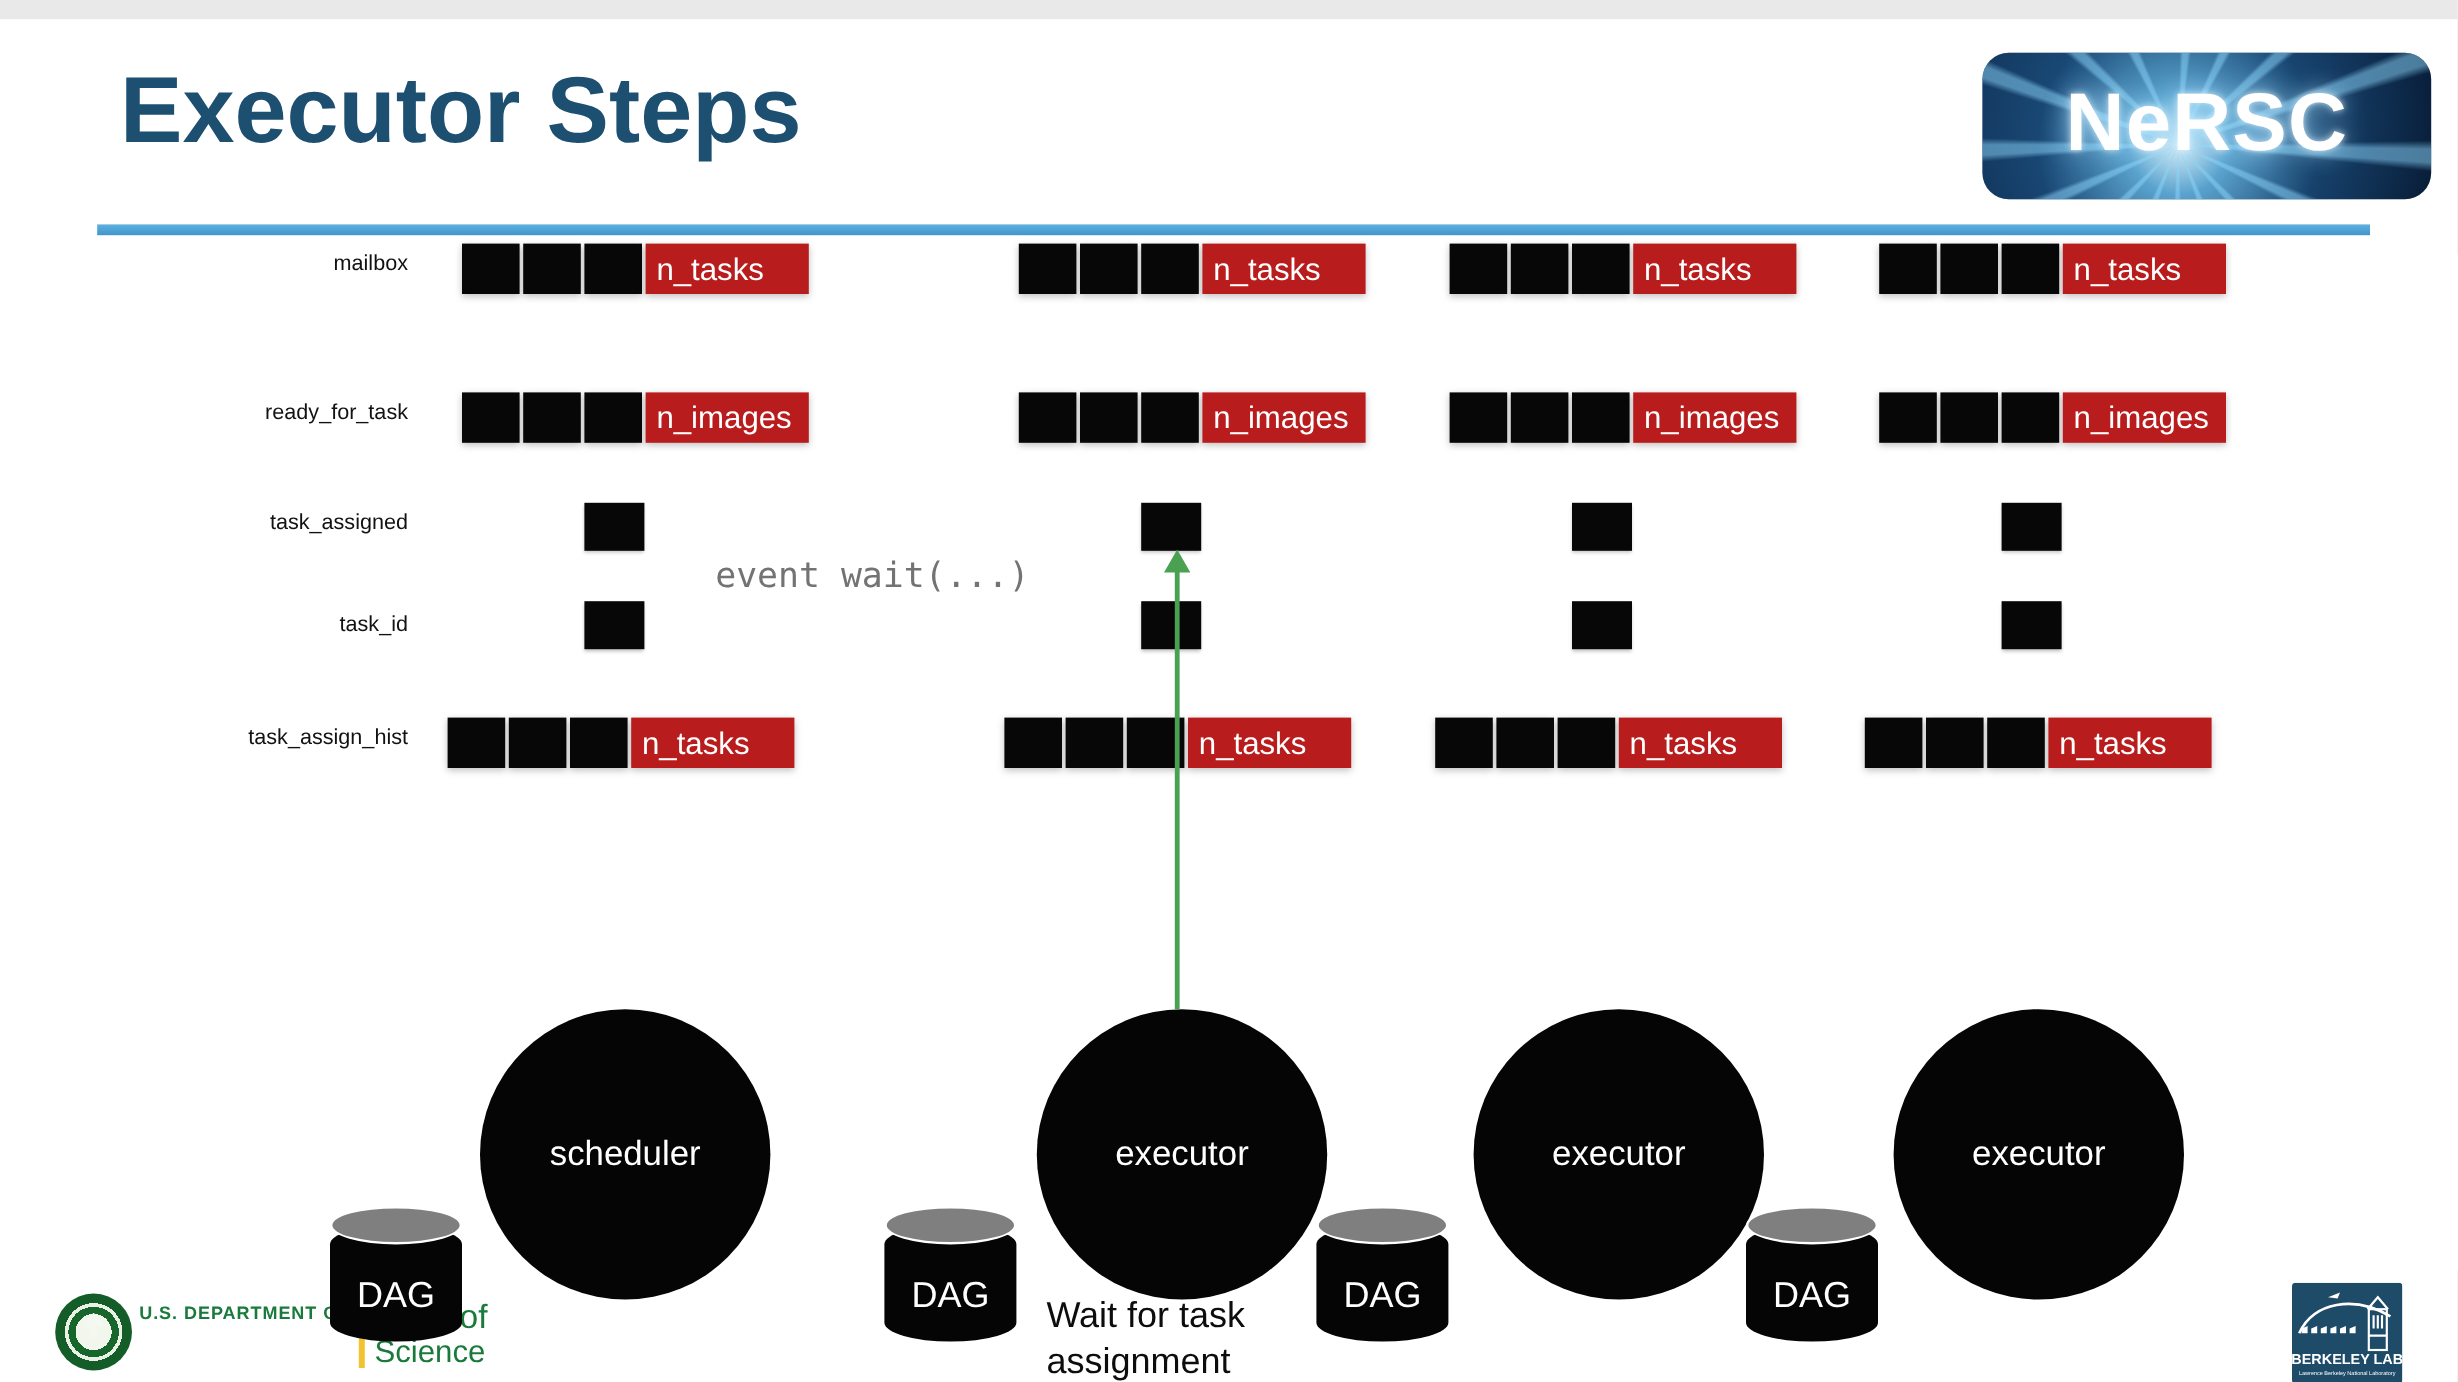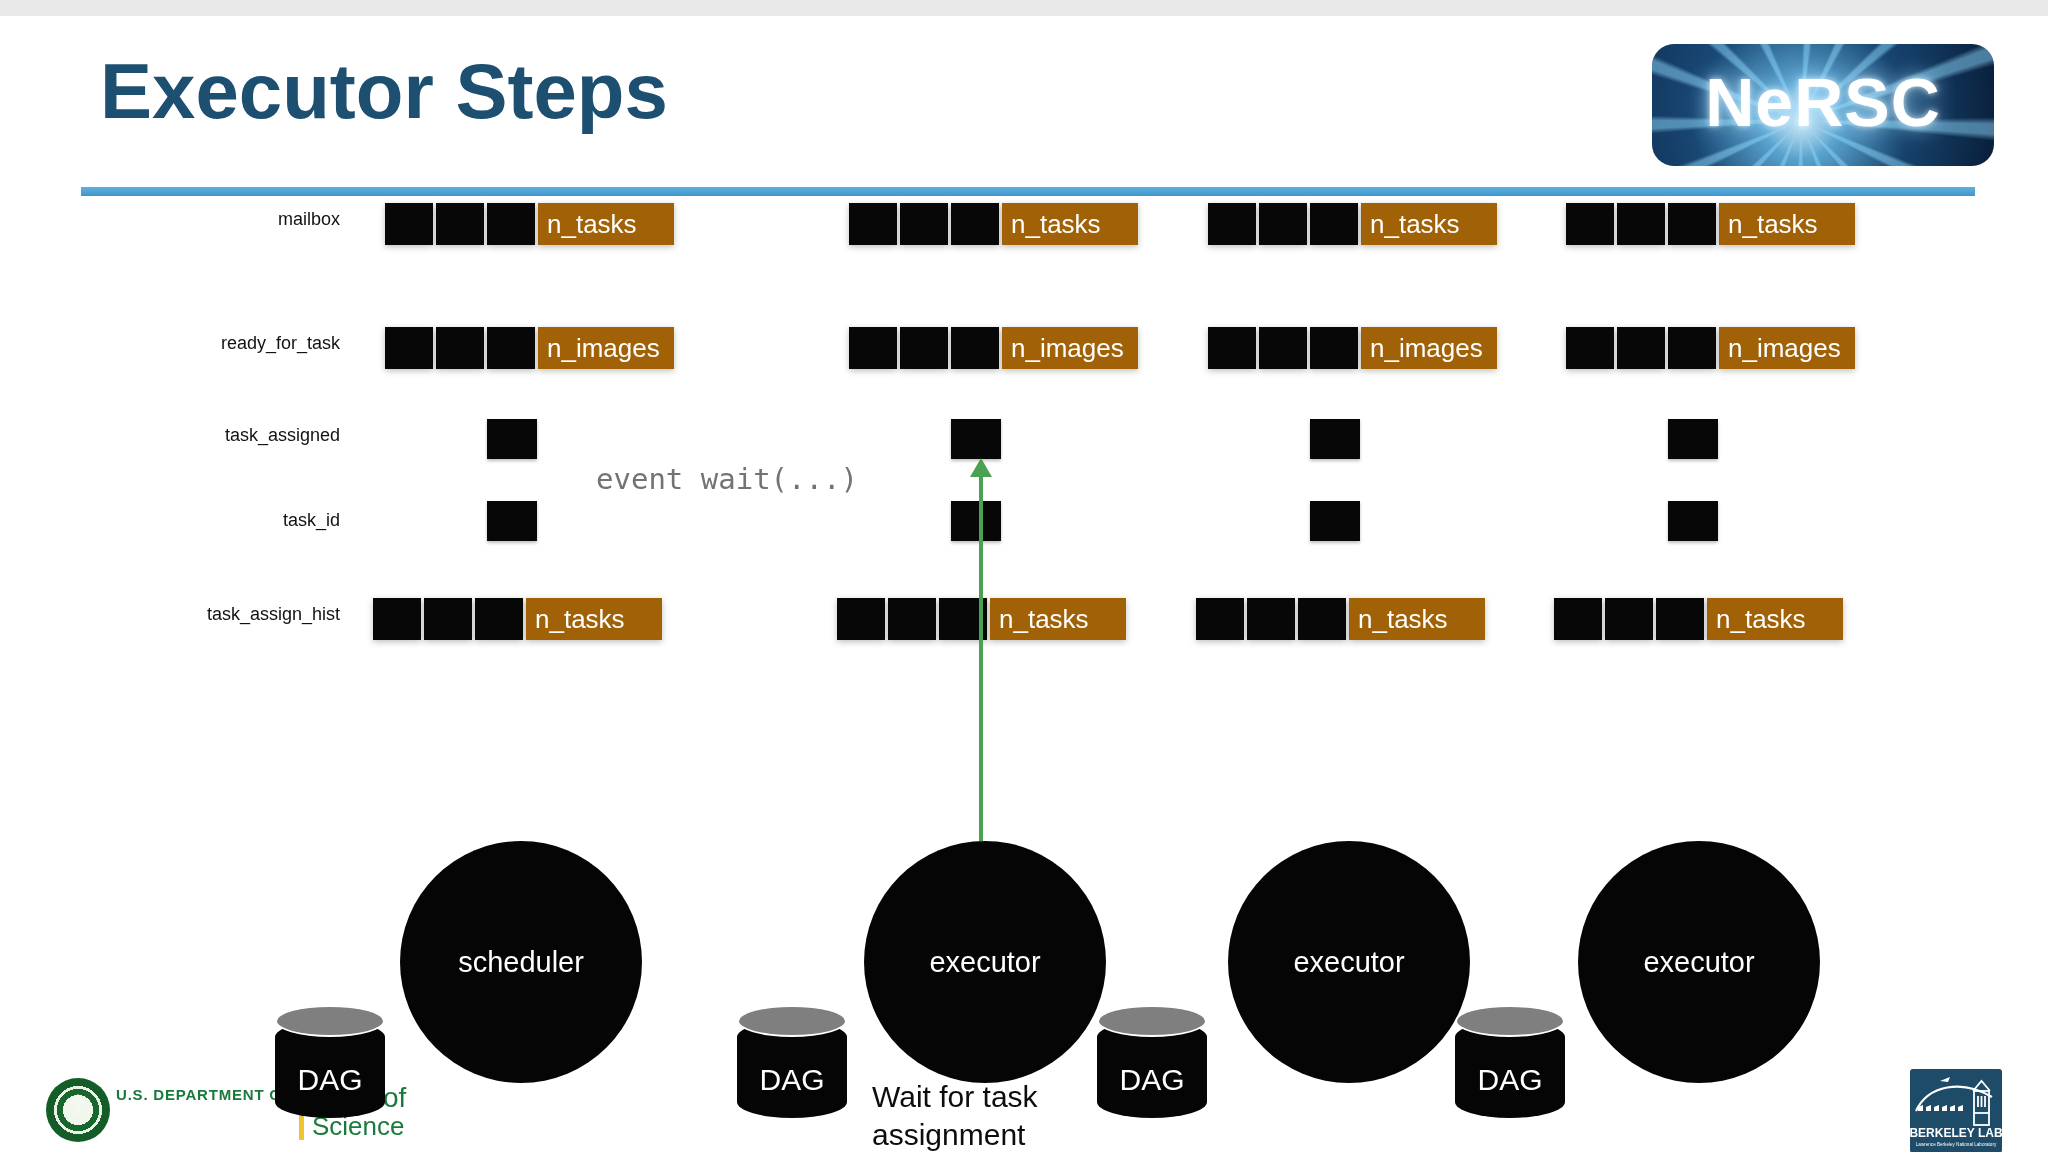--- a/index.html
+++ b/index.html
@@ -5,39 +5,39 @@
   html,body{margin:0;padding:0;background:#e9e9e9;}
   .slide{position:relative;width:2048px;height:1152px;background:#ffffff;overflow:hidden;
          font-family:"Liberation Sans",sans-serif;margin-top:16px;}
 
   
   .title{position:absolute;left:100px;top:30px;font-size:78px;font-weight:bold;
          color:#1d4f71;letter-spacing:0;}
   .divider{position:absolute;left:81px;top:171px;width:1894px;height:9px;
            background:linear-gradient(#5fb0de,#3f96cc);}
   .nersc{position:absolute;left:1652px;top:28px;width:342px;height:122px;border-radius:22px;
-         background:linear-gradient(135deg,#0e2c4e 0%,#0a2240 55%,#071a33 100%);overflow:hidden;}
+         background:linear-gradient(135deg,#0e2c4e 0%,#0a2240 55%,#071a33 100%);overflow:hidden;padding-left:32px;}
   .nersc .rays{position:absolute;inset:-30%;
     background:
       repeating-conic-gradient(from -8deg at 46% 58%,
         rgba(130,210,250,0) 0deg 9deg,
         rgba(140,215,252,0.50) 11deg 14deg,
         rgba(130,210,250,0) 16deg 22deg),
       radial-gradient(circle at 46% 58%, rgba(228,248,255,0.95) 0%,
         rgba(110,195,242,0.80) 12%, rgba(40,110,170,0.45) 34%, rgba(8,30,60,0) 65%);}
   .nersc .word{position:absolute;left:0;right:0;top:50%;transform:translateY(-54%);
       text-align:center;color:#ffffff;font-size:68px;font-weight:800;letter-spacing:1px;
       text-shadow:0 0 20px rgba(170,225,255,.95),0 0 6px rgba(255,255,255,.8);}
 
   
   .rowlab{position:absolute;left:60px;width:280px;text-align:right;font-size:18px;color:#121212;}
   .arr{position:absolute;height:42px;display:flex;gap:3px;
        filter:drop-shadow(0 2px 3px rgba(0,0,0,0.25));}
   .arr .c{width:48px;height:42px;background:#070707;}
-  .arr .w{width:136px;height:42px;background:#a16207;color:#ffffff;font-size:26px;
+  .arr .w{width:136px;height:42px;background:#b91c1c;color:#ffffff;font-size:26px;
           line-height:42px;padding-left:9px;box-sizing:border-box;white-space:nowrap;}
   .sq{position:absolute;width:50px;height:40px;background:#070707;
       box-shadow:0 2px 3px rgba(0,0,0,0.25);}
 
   .eventwait{position:absolute;left:596px;top:446px;font-family:"DejaVu Sans Mono",monospace;
              font-size:29px;color:#737373;}
 
   
   .arrow-line{position:absolute;left:979px;top:459px;width:4px;height:366px;background:#4aa152;z-index:6;}
   .arrow-head{position:absolute;left:970px;top:442px;width:0;height:0;z-index:6;

